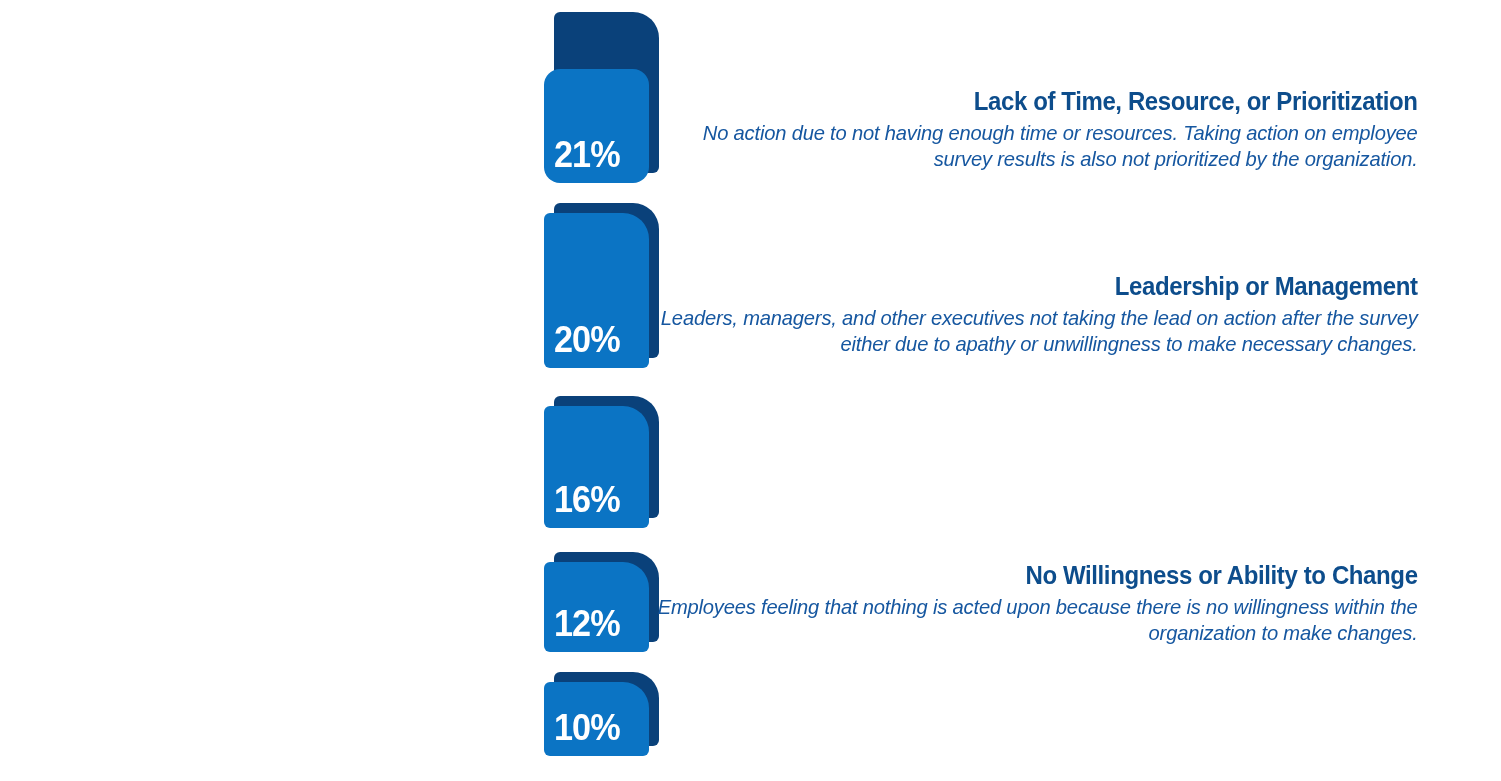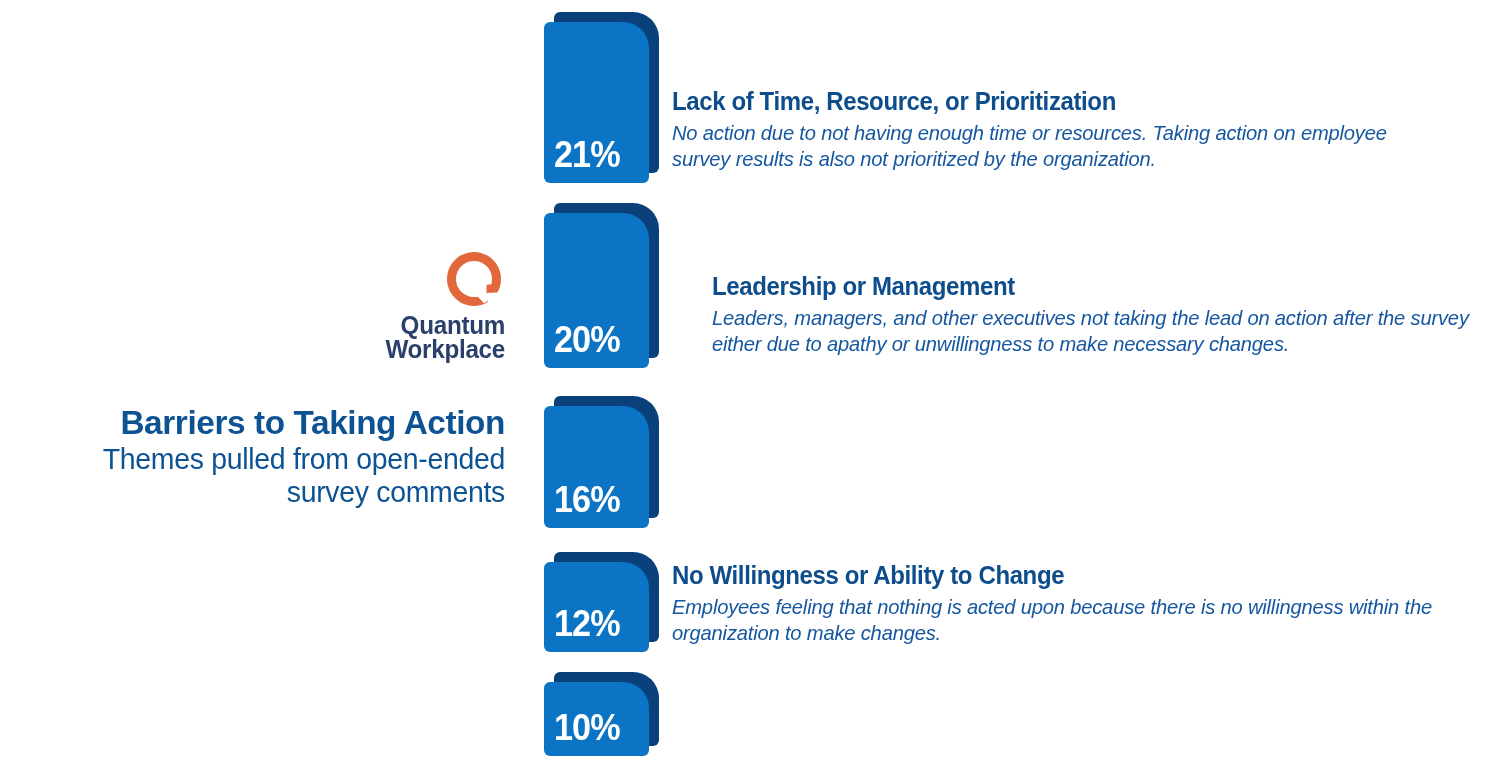--- a/index.html
+++ b/index.html
@@ -117,22 +117,23 @@
     font-weight: bold;
     color: #ffffff;
     letter-spacing: -1px;
     line-height: 1;
     transform: scaleX(0.95);
     transform-origin: left bottom;
   }
 
   .row-text {
     position: absolute;
-    left: 672px;
+    left: 640px;
     width: 810px;
+    text-align: right;
   }
   .row-title {
     font-size: 25px;
     font-weight: bold;
     color: #0d4d8c;
     letter-spacing: -0.4px;
     line-height: 1.1;
     white-space: nowrap;
     transform: scaleX(0.96);
     transform-origin: left center;
@@ -147,68 +148,42 @@
     line-height: 1.25;
     transform: scaleX(0.96);
     transform-origin: left top;
   }
 </style>
 </head>
 <body>
 
 <div id="page">
 
-  <div id="left-column">
-
-    <div id="brand-logo">
-      <svg id="logo-mark" viewBox="0 0 62 62" xmlns="http://www.w3.org/2000/svg">
-        <path d="M31 4
-                 A27 27 0 1 1 30.99 4
-                 Z
-                 M31 13
-                 A18 18 0 1 0 31.01 13
-                 Z" fill="#e2683c" fill-rule="evenodd" transform="rotate(0 31 31)"></path>
-        <path d="M44.5 44.5 L58 44.5 L58 58 L44.5 58 Z" fill="#ffffff"></path>
-        <path d="M40.5 41.5 L48 49 L41.5 55.5 L34 48 Z" fill="#ffffff"></path>
-        <rect x="43.5" y="36.5" width="8" height="8" rx="1.6" fill="#e2683c"></rect>
-      </svg>
-      <div id="logo-wordmark">
-        <span class="wm-line">Quantum</span>
-        <span class="wm-line">Workplace</span>
-      </div>
-    </div>
-
-    <div id="headline-block">
-      <div id="headline-title">Barriers to Taking Action</div>
-      <div id="headline-subtitle">Themes pulled from open-ended survey comments</div>
-    </div>
-
-  </div>
 
   <div class="bar-row" style="top:12px; height:171px;">
     <div class="bar-wrap" style="height:171px;">
       <div class="bar-shadow" style="height:161px;"></div>
-      <div class="bar-face" style="height:161px;">
+      <div class="bar-face" style="height:114px;border-radius:16px;">
         <span class="bar-value">21%</span>
       </div>
     </div>
     <div class="row-text" style="top:76px;">
       <div class="row-title">Lack of Time, Resource, or Prioritization</div>
       <div class="row-desc">No action due to not having enough time or resources. Taking action on employee survey results is also not prioritized by the organization.</div>
     </div>
   </div>
 
   <div class="bar-row" style="top:203px; height:165px;">
     <div class="bar-wrap" style="height:165px;">
       <div class="bar-shadow" style="height:155px;"></div>
       <div class="bar-face" style="height:155px;">
         <span class="bar-value">20%</span>
       </div>
     </div>
-    <div class="row-text" style="top:70px;margin-left:40px;">
+    <div class="row-text" style="top:70px;">
       <div class="row-title">Leadership or Management</div>
       <div class="row-desc">Leaders, managers, and other executives not taking the lead on action after the survey either due to apathy or unwillingness to make necessary changes.</div>
     </div>
   </div>
 
   <div class="bar-row" style="top:396px; height:132px;">
     <div class="bar-wrap" style="height:132px;">
       <div class="bar-shadow" style="height:122px;"></div>
       <div class="bar-face" style="height:122px;">
         <span class="bar-value">16%</span>

